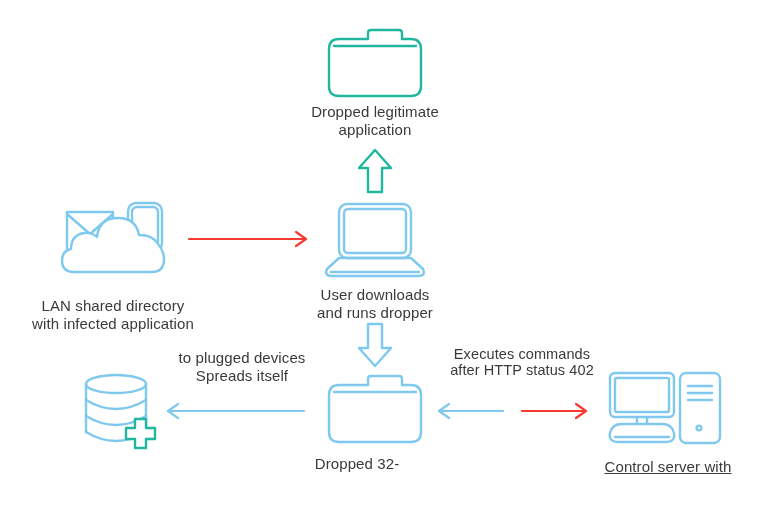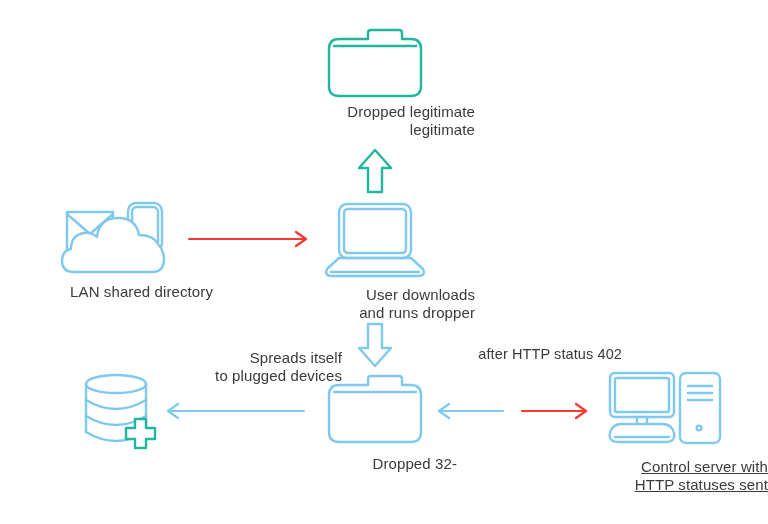--- a/index.html
+++ b/index.html
@@ -1,18 +1,18 @@
 <!DOCTYPE html>
 <html style="--teal: #21b69e; --blue: #7fc8ee; --red: #f73a31; --text: #3a3a3c;"><head>
 <meta charset="utf-8">
 <style>
   html,body{margin:0;padding:0;background:#fff;}
   #stage{position:relative;width:768px;height:524px;background:#fff;overflow:hidden;
          font-family:"Liberation Sans",sans-serif;}
-  .label{position:absolute;text-align:right;color:var(--text);
+  .label{position:absolute;text-align:center;color:var(--text);
          font-size:15px;line-height:18px;letter-spacing:.1px;}
   .label.compact{font-size:14.5px;line-height:16px;}
   .icon{position:absolute;}
   .icon svg *{fill:none;stroke-width:2.4;stroke-linecap:round;stroke-linejoin:round;}
   .thin svg *{stroke-width:2.2;}
   .s-teal{stroke:var(--teal);}
   .s-blue{stroke:var(--blue);}
   .s-red{stroke:var(--red);}
 </style>
 </head>
@@ -21,21 +21,21 @@
 <div id="stage">
 
   <div class="icon" style="left:327px;top:26px;">
     <svg width="96" height="72" viewBox="0 0 96 72">
       <path class="s-teal" d="M 12 13 H 41 V 7 Q 41 4 44 4 H 72 Q 75 4 75 7 V 13 H 84 Q 94 13 94 23 V 60 Q 94 70 84 70 H 12 Q 2 70 2 60 V 23 Q 2 13 12 13 Z"></path>
       <path class="s-teal" d="M 7 20 H 89"></path>
     </svg>
   </div>
   <div class="label" style="left:275px;top:103px;width:200px;">
     <div>Dropped legitimate</div>
-    <div>legitimate</div>
+    <div>application</div>
   </div>
 
   <div class="icon" style="left:357px;top:148px;">
     <svg width="36" height="46" viewBox="0 0 36 46">
       <path class="s-teal" d="M 18 2 L 2 20 H 11 V 44 H 25 V 20 H 34 Z"></path>
     </svg>
   </div>
 
   <div class="icon" style="left:322px;top:202px;">
     <svg width="106" height="78" viewBox="0 0 106 78">
@@ -52,22 +52,23 @@
 
   <div class="icon" style="left:58px;top:197px;">
     <svg width="110" height="78" viewBox="0 0 110 78">
       <rect class="s-blue" x="9" y="15" width="46" height="38"></rect>
       <path class="s-blue" d="M 9 17 L 32 37 L 55 17"></path>
       <rect class="s-blue" x="70" y="6" width="34" height="48" rx="8"></rect>
       <rect class="s-blue" x="74" y="10" width="26" height="40" rx="5"></rect>
       <path class="s-blue" style="fill:#fff" d="M 16 75 Q 4 75 4 64 Q 4 54 13 52 Q 13 38 26 36 Q 34 35 39 40 Q 41 21 60 21 Q 78 21 81 38 Q 95 38 100 47 Q 106 54 106 62 Q 106 75 94 75 Z"></path>
     </svg>
   </div>
-  <div class="label" style="left:13px;top:283px;width:200px;">
+  <div class="label" style="left:13px;top:297px;width:200px;">
     <div>LAN shared directory</div>
+    <div>with infected application</div>
   </div>
 
   <div class="icon thin" style="left:186px;top:229px;">
     <svg width="130" height="20" viewBox="0 0 130 20">
       <path class="s-red" d="M 3 10 H 118"></path>
       <path class="s-red" d="M 110 3 L 120 10 L 110 17"></path>
     </svg>
   </div>
 
   <div class="icon" style="left:357px;top:322px;">
@@ -98,25 +99,26 @@
     </svg>
   </div>
 
   <div class="icon thin" style="left:164px;top:401px;">
     <svg width="145" height="20" viewBox="0 0 145 20">
       <path class="s-blue" d="M 140 10 H 4"></path>
       <path class="s-blue" d="M 14 3 L 4 10 L 14 17"></path>
     </svg>
   </div>
   <div class="label" style="left:142px;top:349px;width:200px;">
+    <div>to plugged devices</div>
     <div>Spreads itself</div>
-    <div>to plugged devices</div>
   </div>
 
   <div class="label compact" style="left:422px;top:346px;width:200px;">
+    <div>Executes commands</div>
     <div>after HTTP status 402</div>
   </div>
   <div class="icon thin" style="left:433px;top:401px;">
     <svg width="74" height="20" viewBox="0 0 74 20">
       <path class="s-blue" d="M 70 10 H 6"></path>
       <path class="s-blue" d="M 16 3 L 6 10 L 16 17"></path>
     </svg>
   </div>
   <div class="icon thin" style="left:520px;top:401px;">
     <svg width="72" height="20" viewBox="0 0 72 20">
@@ -132,16 +134,15 @@
       <path class="s-blue" d="M 29 46 V 52 M 39 46 V 52"></path>
       <path class="s-blue" d="M 14 53 H 54 Q 64 53 66 62 Q 68 71 57 71 H 11 Q 0 71 2 62 Q 4 53 14 53 Z"></path>
       <path class="s-blue" d="M 7 66 H 61"></path>
       <rect class="s-blue" x="72" y="2" width="40" height="70" rx="6"></rect>
       <path class="s-blue" d="M 80 15 H 104 M 80 22 H 104 M 80 29 H 104"></path>
       <circle class="s-blue" cx="91" cy="57" r="2.4"></circle>
     </svg>
   </div>
   <div class="label" style="left:568px;top:458px;width:200px;text-decoration:underline;">
     <div>Control server with</div>
-    <div>HTTP statuses sent</div>
   </div>
 
 </div>
 
 </body></html>

